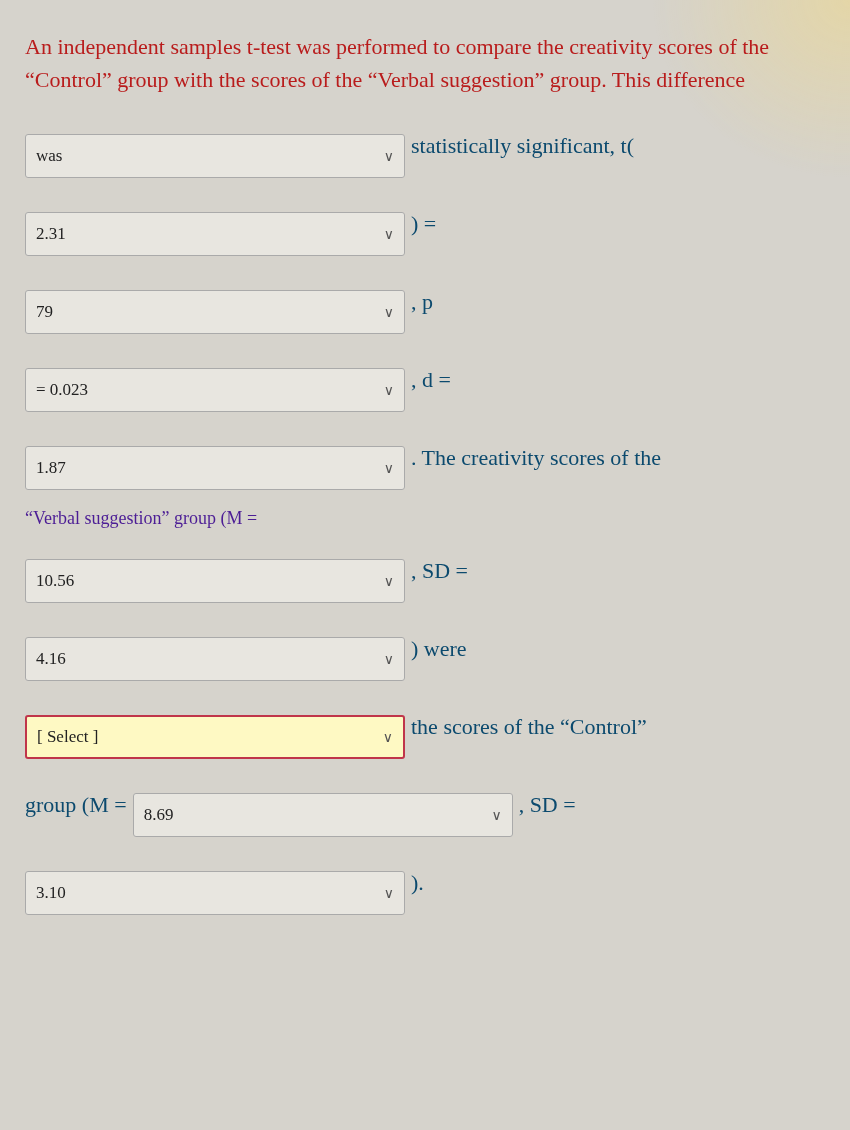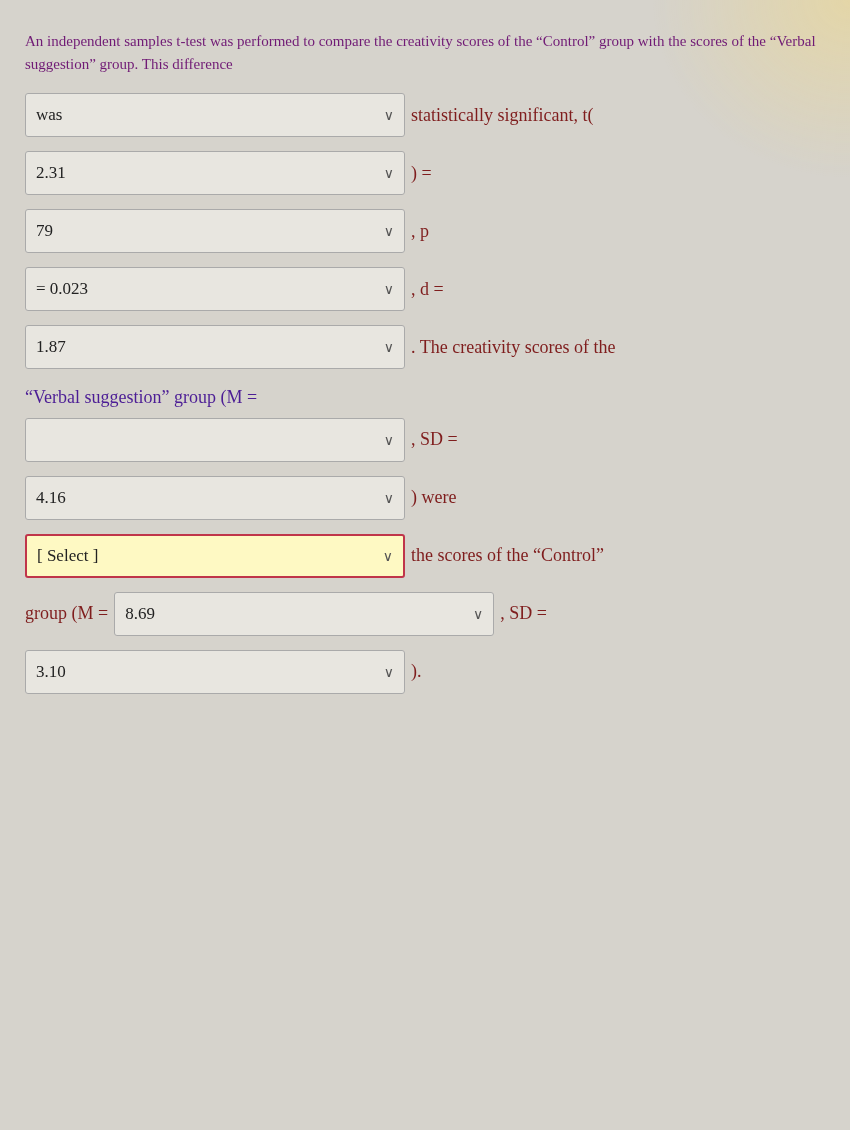--- a/index.html
+++ b/index.html
@@ -12,39 +12,40 @@
       width: 850px;
       min-height: 1130px;
       background: #d6d3cc;
       font-family: Georgia, 'Times New Roman', serif;
       font-size: 18px;
       color: #222;
       padding: 30px 25px;
     }
 
     .intro-text {
-      font-size: 15px;
+      font-size: 22px;
       line-height: 1.5;
       margin-bottom: 18px;
-      color: #701a75;
+      color: #b91c1c;
     }
 
     .dropdown {
       display: inline-flex;
       align-items: center;
       background: #e8e6e0;
       border: 1px solid #aaa;
       border-radius: 3px;
       padding: 8px 10px;
       min-width: 380px;
       min-height: 44px;
       position: relative;
       cursor: pointer;
       font-size: 17px;
       color: #222;
+      margin-top: 20px;
     }
 
     .dropdown.highlighted {
       border: 2px solid #c0354a;
       background: #fef9c3;
     }
 
     .dropdown .chevron {
       position: absolute;
       right: 10px;
@@ -52,22 +53,22 @@
       transform: translateY(-50%);
       font-size: 14px;
       color: #555;
     }
 
     .dropdown-value {
       flex: 1;
     }
 
     .inline-text {
-      font-size: 18px;
-      color: #7f1d1d;
+      font-size: 22px;
+      color: #0c4a6e;
       white-space: nowrap;
     }
 
     .paragraph-text {
       font-size: 18px;
       line-height: 1.6;
       color: #4c1d95;
       margin-bottom: 6px;
     }
 
@@ -149,20 +150,21 @@
       <span class="dropdown-value">1.87</span>
       <span class="chevron">∨</span>
     </div>
     <span class="inline-text">. The creativity scores of the</span>
   </div>
 
   <p class="paragraph-text">“Verbal suggestion” group (M =</p>
 
   <div class="row-inline">
     <div class="dropdown">
+      <span class="dropdown-value">10.56</span>
       <span class="chevron">∨</span>
     </div>
     <span class="inline-text">, SD =</span>
   </div>
 
   <div class="row-inline">
     <div class="dropdown">
       <span class="dropdown-value">4.16</span>
       <span class="chevron">∨</span>
     </div>

